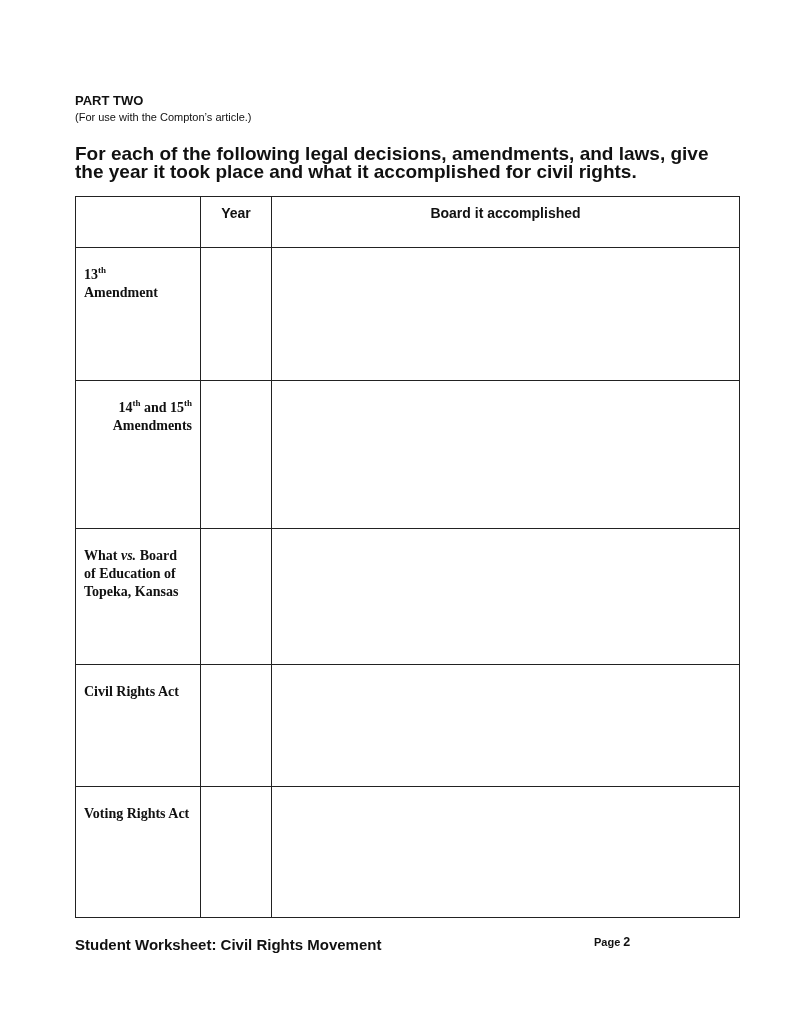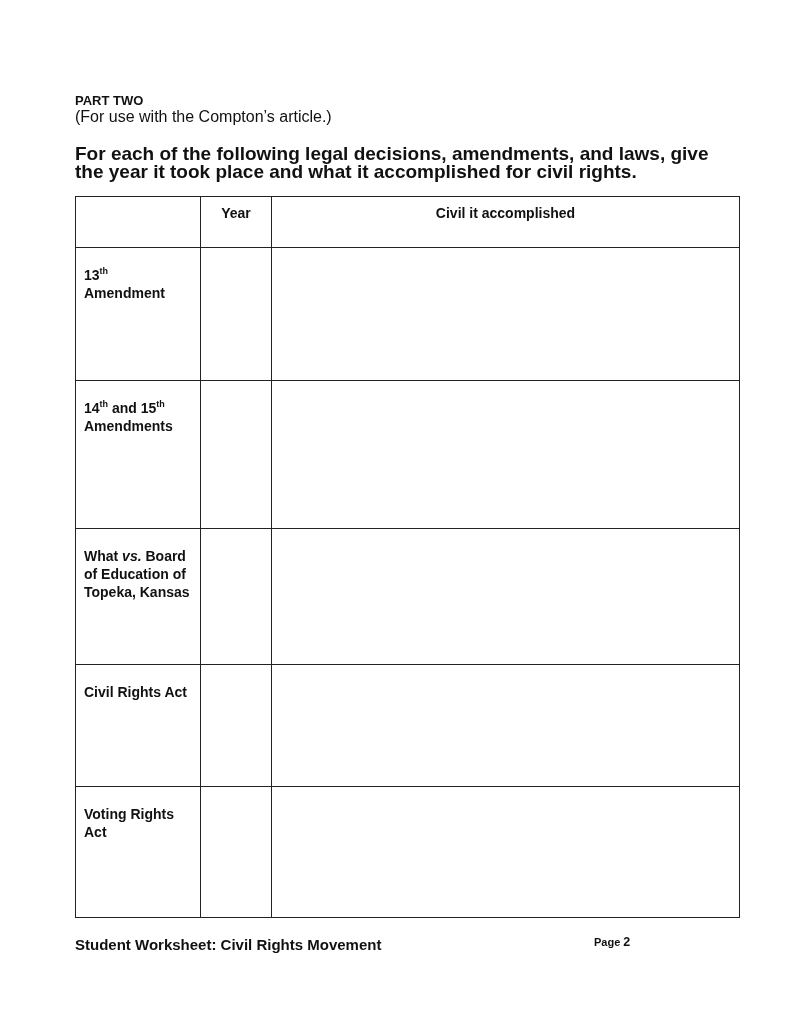--- a/index.html
+++ b/index.html
@@ -6,41 +6,42 @@
     body {
       width: 791px; height: 1024px; position: relative; overflow: hidden;
       font-family: "Liberation Sans", sans-serif; color: #111111;
     }
     .part-title {
       position: absolute; left: 75px; top: 93px;
       font-size: 13px; font-weight: bold; line-height: 16px;
     }
     .part-subtitle {
       position: absolute; left: 75px; top: 110px;
-      font-size: 16px; line-height: 14px;
+      font-size: 11px; line-height: 14px;
     }
     .instructions {
       position: absolute; left: 75px; top: 145px; width: 660px;
       font-size: 19px; font-weight: bold; line-height: 18px;
     }
     .grid {
       position: absolute; left: 75px; top: 196px;
       width: 664px; height: 722px;
       border-collapse: collapse; table-layout: fixed;
     }
     .grid td, .grid th {
       border: 1.5px solid #222222; padding: 0; vertical-align: top;
     }
     .grid th {
       font-size: 14px; font-weight: bold; text-align: center;
       padding-top: 8px;
     }
     .label-cell {
       font-size: 14px; font-weight: bold; line-height: 18px;
       padding: 18px 8px 0 8px !important;
+      font-family: Liberation Serif, serif;
     }
     .label-cell sup { font-size: 9px; line-height: 0; vertical-align: 6px; }
     .label-cell i { font-style: italic; }
     .footer-left {
       position: absolute; left: 75px; top: 936px;
       font-size: 15px; font-weight: bold;
     }
     .footer-right {
       position: absolute; left: 594px; top: 935px;
       font-size: 11px; font-weight: bold;
@@ -58,30 +59,30 @@
 <table class="grid">
   <colgroup>
     <col style="width:125px">
     <col style="width:71px">
     <col style="width:468px">
   </colgroup>
   <thead>
     <tr style="height:51px">
       <th></th>
       <th>Year</th>
-      <th>Civil it accomplished</th>
+      <th>Board it accomplished</th>
     </tr>
   </thead>
   <tbody id="rows">
       <tr style="height: 111px;">
         <td class="label-cell"><span>13</span><sup>th</sup><br><span>Amendment</span></td>
         <td class="answer-cell"></td>
         <td class="answer-cell"></td>
       </tr>
-      <tr style="height: 124px;">
+      <tr style="height: 124px; text-align: right;">
         <td class="label-cell"><span>14</span><sup>th</sup><span> and 15</span><sup>th</sup><br><span>Amendments</span></td>
         <td class="answer-cell"></td>
         <td class="answer-cell"></td>
       </tr>
       <tr style="height: 114px;">
         <td class="label-cell"><span>What </span><i>vs.</i><span> Board of Education of Topeka, Kansas</span></td>
         <td class="answer-cell"></td>
         <td class="answer-cell"></td>
       </tr>
       <tr style="height: 102px;">

